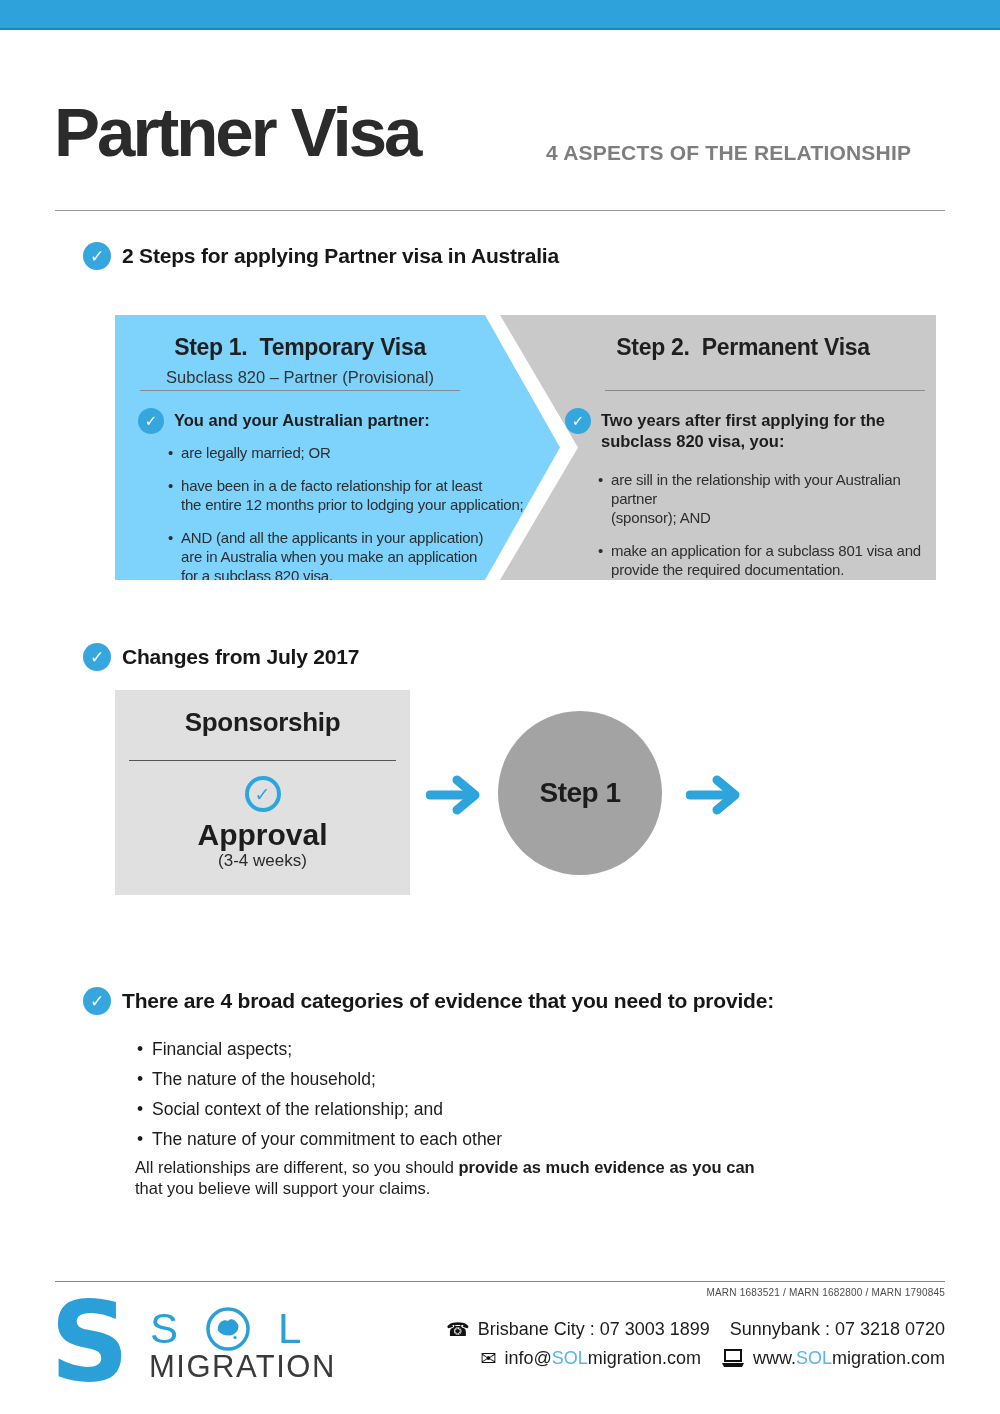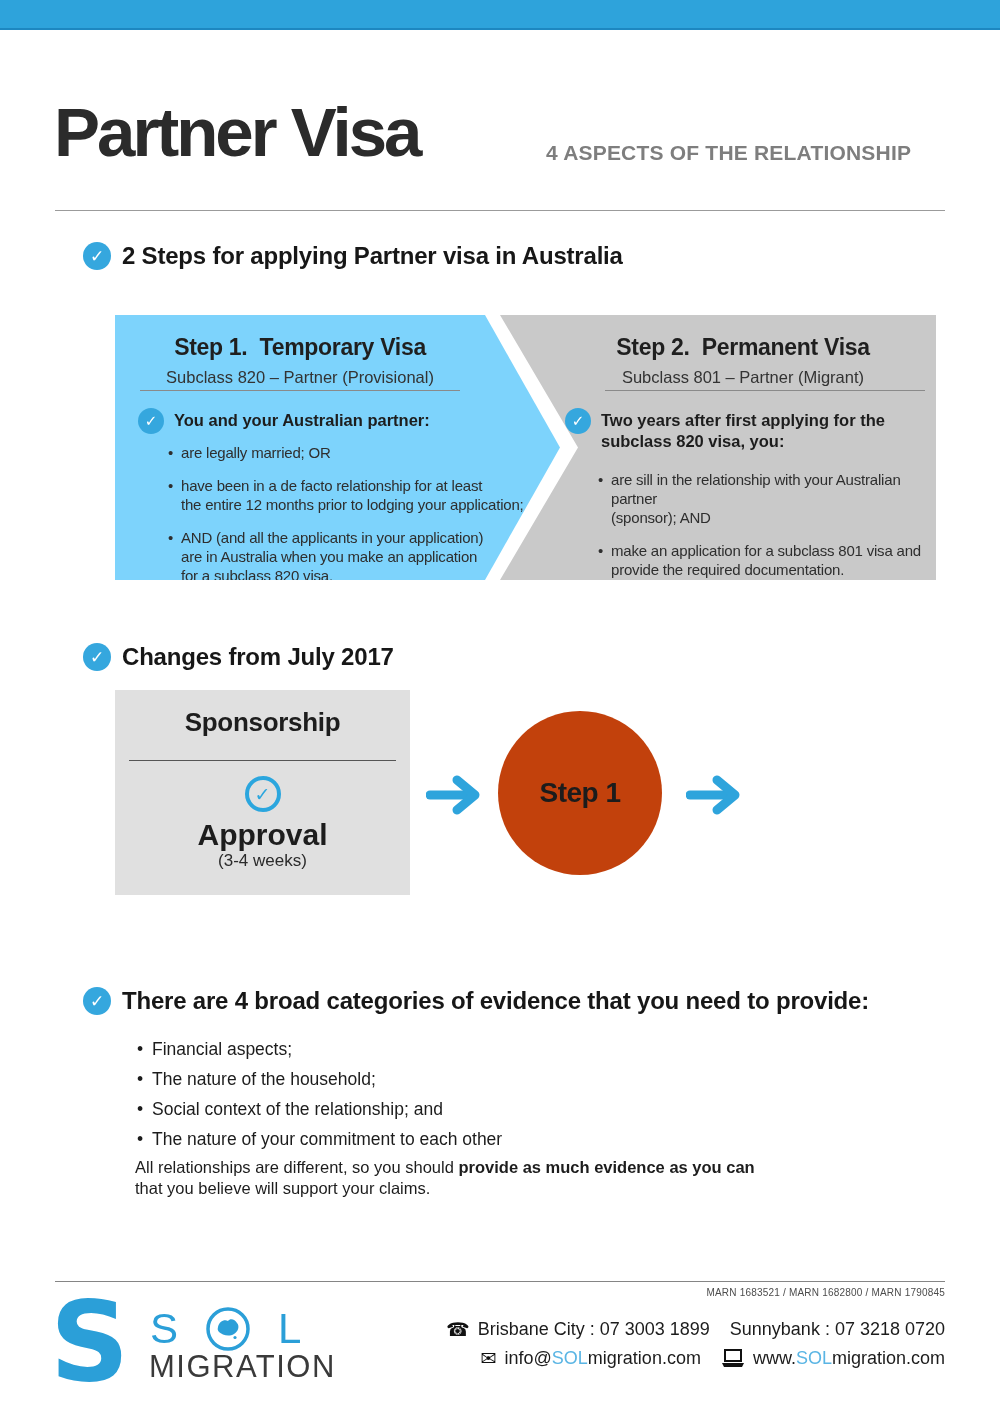--- a/index.html
+++ b/index.html
@@ -13,21 +13,21 @@
   
   .main-title { position:absolute; left:54px; top:76px; font-size:69px; font-weight:700; letter-spacing:-3px; color:#2b2b2b; line-height:1;margin-top:22px; }
   .main-subtitle { position:absolute; left:546px; top:141px; font-size:21px; font-weight:700; color:#7e7e7e; letter-spacing:0.2px; }
   .rule { position:absolute; left:55px; width:890px; height:1px; background:#9b9b9b; }
   .rule-top { top:210px; }
   .rule-footer { top:1281px; background:#858585; }
 
   
   .sec-heading { position:absolute; display:flex; align-items:center; gap:11px; }
   .check-badge { width:28px; height:28px; border-radius:50%; background:#35a7de; color:#fff; display:flex; align-items:center; justify-content:center; font-size:17px; font-weight:700; font-family:"DejaVu Sans",sans-serif; flex:0 0 auto; }
-  .sec-heading .sec-label { font-size:24px; font-weight:700; color:#171717; letter-spacing:-0.2px; }
+  .sec-heading .sec-label { font-size:21px; font-weight:700; color:#171717; letter-spacing:-0.2px; }
   .sec1 { left:83px; top:242px; }
   .sec2 { left:83px; top:643px; }
   .sec3 { left:83px; top:987px; }
 
   
   .step-box { position:absolute; top:315px; height:265px; }
   .step1-box { left:115px; width:445px; background:#7dd3fc; clip-path:polygon(0 0, 370px 0, 100% 50%, 370px 100%, 0 100%); }
   .step2-box { left:500px; width:436px; background:#c9c9c9; clip-path:polygon(0 0, 100% 0, 100% 100%, 0 100%, 78px 50%); }
   .box-head { position:absolute; top:19px; text-align:center; }
   .step1-box .box-head { left:0; width:370px; }
@@ -52,21 +52,21 @@
   .sponsor-box { position:absolute; left:115px; top:690px; width:295px; height:205px; background:#e0e0e0; text-align:center; }
   .sponsor-title { font-size:26px; font-weight:700; color:#1d1d1d; margin-top:17px; letter-spacing:-0.3px; }
   .sponsor-divider { position:absolute; left:14px; top:70px; width:267px; height:1px; background:#555; }
   .ring-check { position:absolute; left:50%; top:86px; transform:translateX(-50%); width:36px; height:36px; border-radius:50%; border:4px solid #2ba6de; color:#2ba6de; display:flex; align-items:center; justify-content:center; font-size:19px; font-weight:700; font-family:"DejaVu Sans",sans-serif; }
   .sponsor-approval { position:absolute; left:0; width:100%; top:128px; font-size:30px; font-weight:700; color:#1d1d1d; }
   .sponsor-weeks { position:absolute; left:0; width:100%; top:161px; font-size:17px; color:#2b2b2b; }
   .flow-arrow { position:absolute; top:773px; }
   .flow-arrow-1 { left:426px; }
   .flow-arrow-2 { left:686px; }
   .flow-circle { position:absolute; border-radius:50%; display:flex; align-items:center; justify-content:center; font-size:28px; font-weight:700; color:#1c1c1c; letter-spacing:-0.5px; }
-  .flow-circle-1 { left:498px; top:711px; width:164px; height:164px; background:#c2410c; }
+  .flow-circle-1 { left:498px; top:711px; width:164px; height:164px; background:#a3a3a3; }
   .flow-circle-2 { left:770px; top:714px; width:158px; height:158px; background:#b6b6b6; }
 
   
   .evidence-list { position:absolute; left:137px; top:1034px; list-style:none; }
   .evidence-list li { font-size:17.5px; color:#1c1c1c; line-height:30px; padding-left:15px; position:relative; }
   .evidence-list li::before { content:"\2022"; position:absolute; left:0; top:0; }
   .evidence-note { position:absolute; left:135px; top:1157px; width:640px; font-size:16.5px; line-height:1.3; color:#1d1d1d; }
   .evidence-note b { font-weight:700; }
 
   
@@ -115,21 +115,20 @@
 the entire 12 months prior to lodging your application;</li>
       <li>AND (and all the applicants in your application)
 are in Australia when you make an application
 for a subclass 820 visa.</li>
     </ul>
   </div>
 
   <div class="step-box step2-box">
     <div class="box-head">
       <div class="box-title">Step 2.&nbsp; Permanent Visa</div>
-      <div class="box-subtitle">Subclass 801 – Partner (Migrant)</div>
     </div>
     <div class="box-divider"></div>
     <div class="lead-row">
       <span class="check-badge">✓</span>
       <span class="lead-text">Two years after first applying for the
 subclass 820 visa, you:</span>
     </div>
     <ul class="box-bullets">
       <li>are sill in the relationship with your Australian partner
 (sponsor); AND</li>

